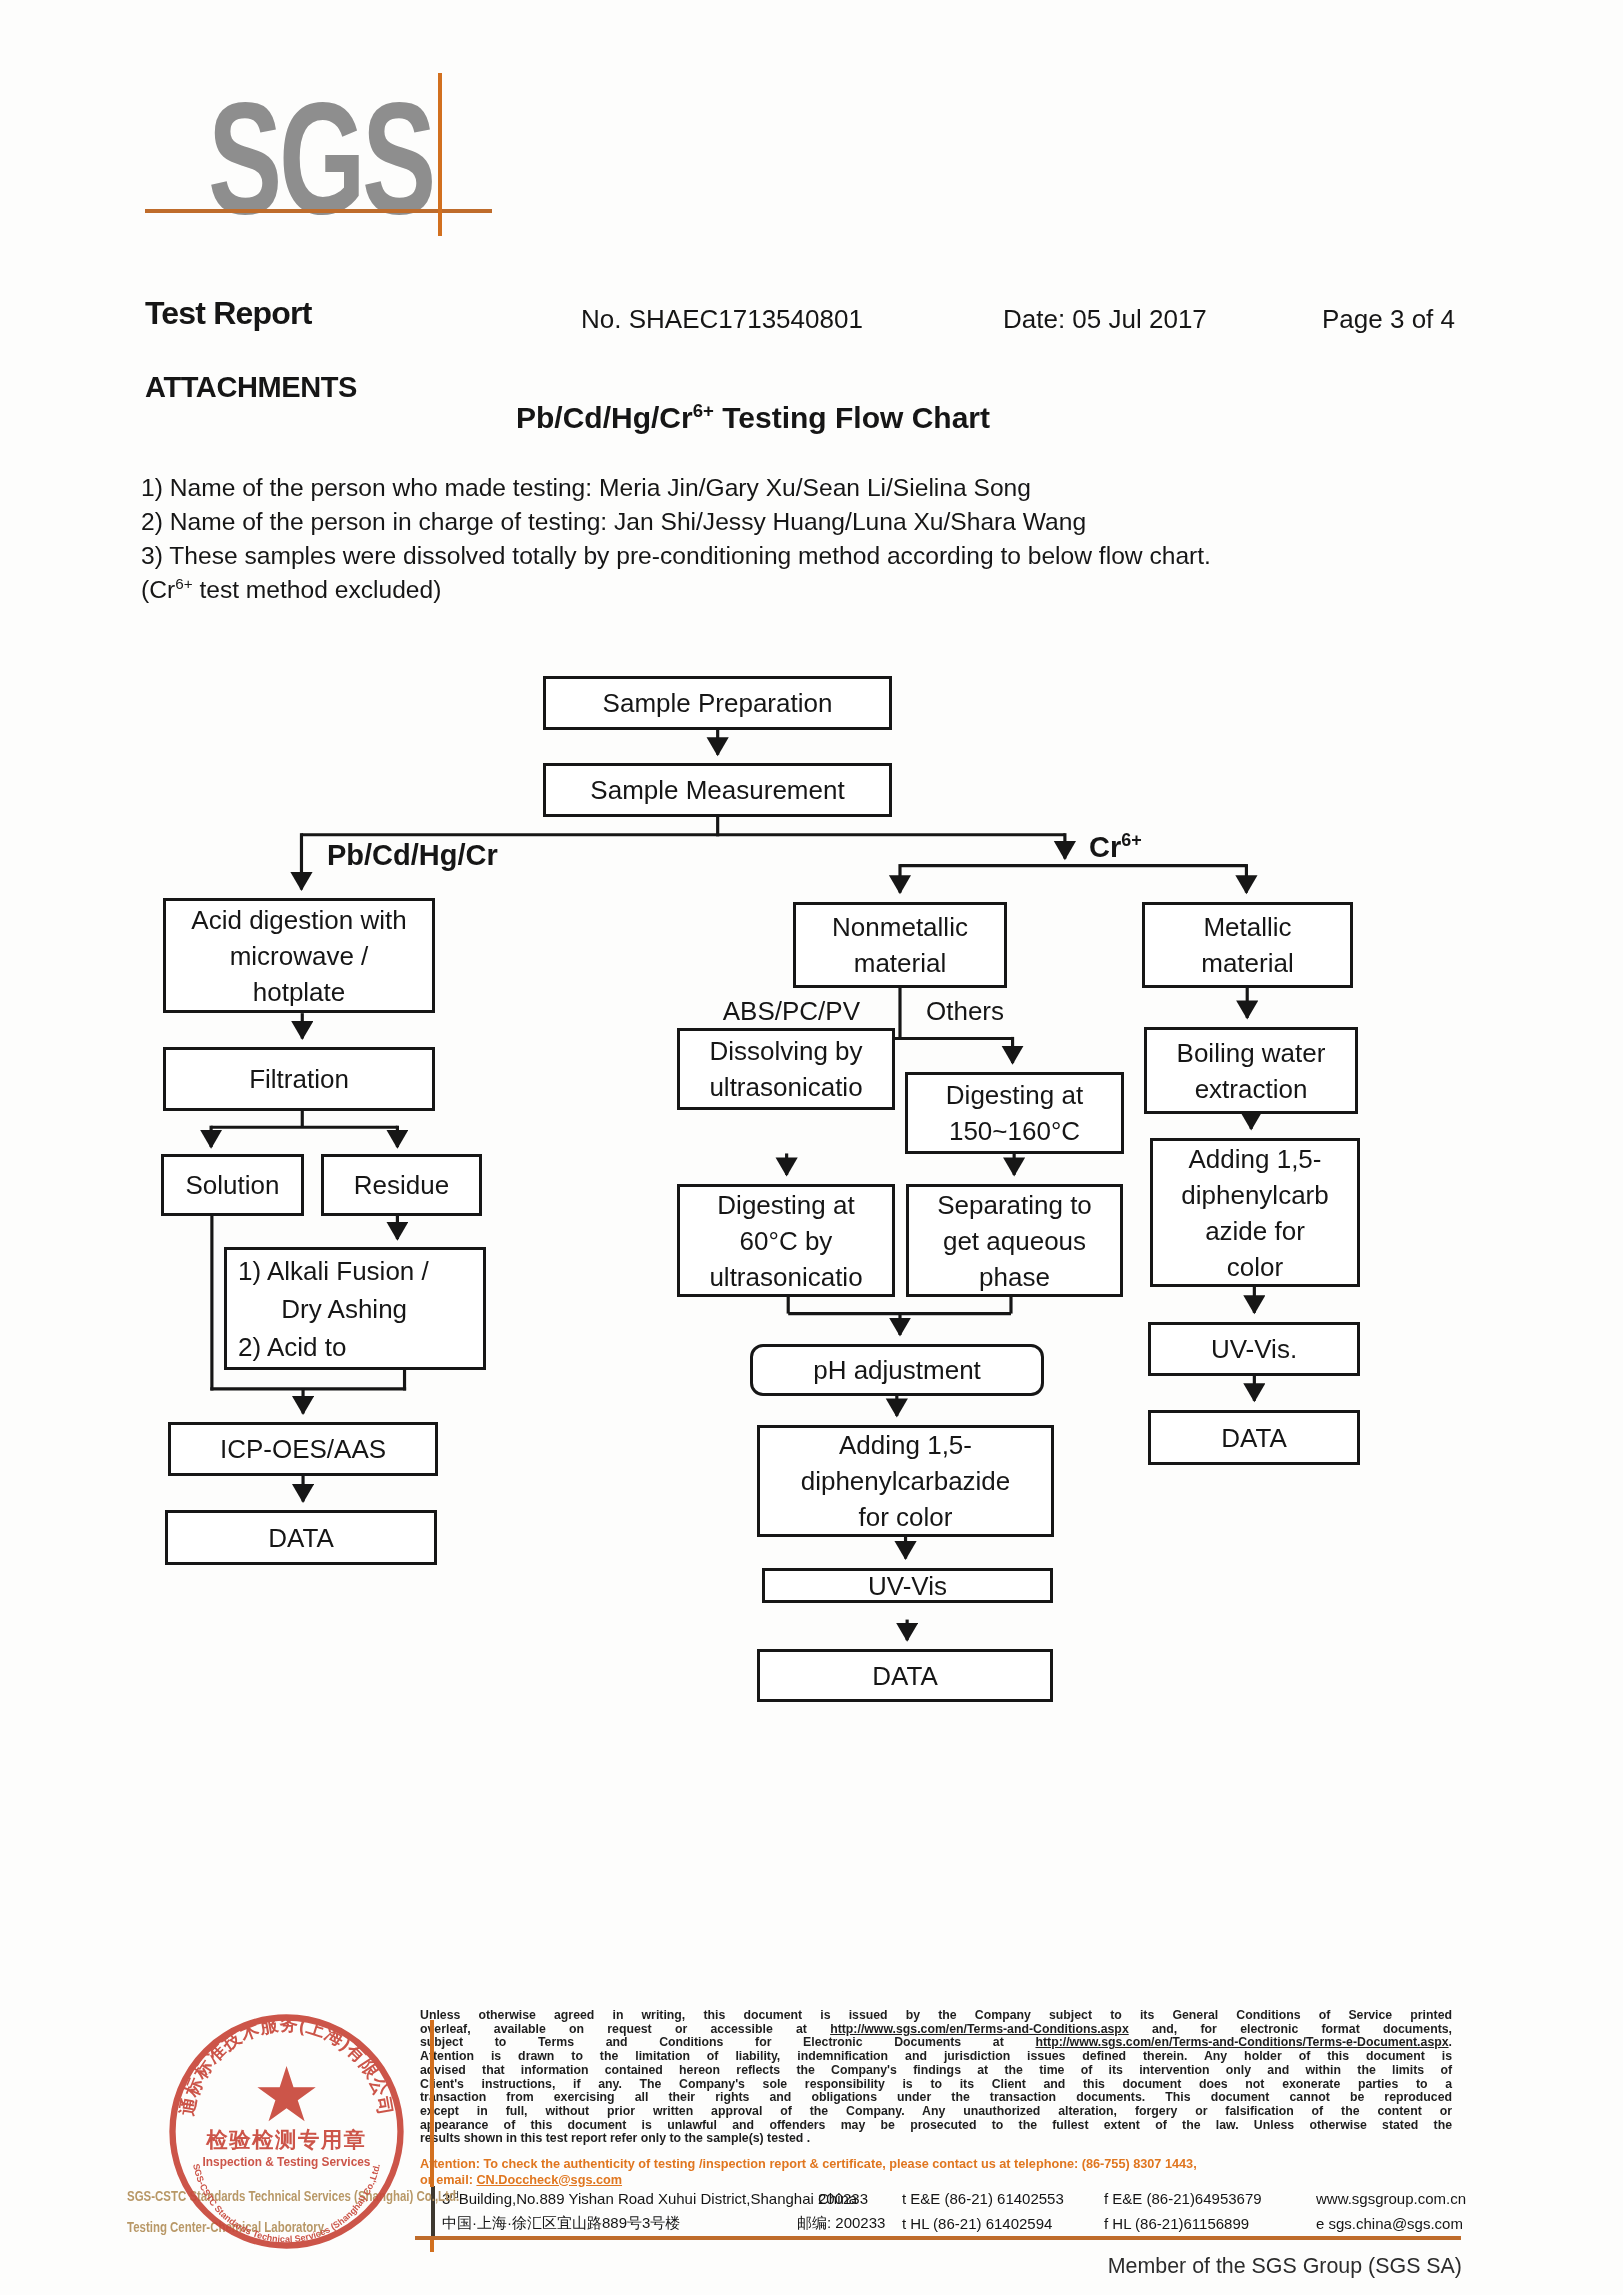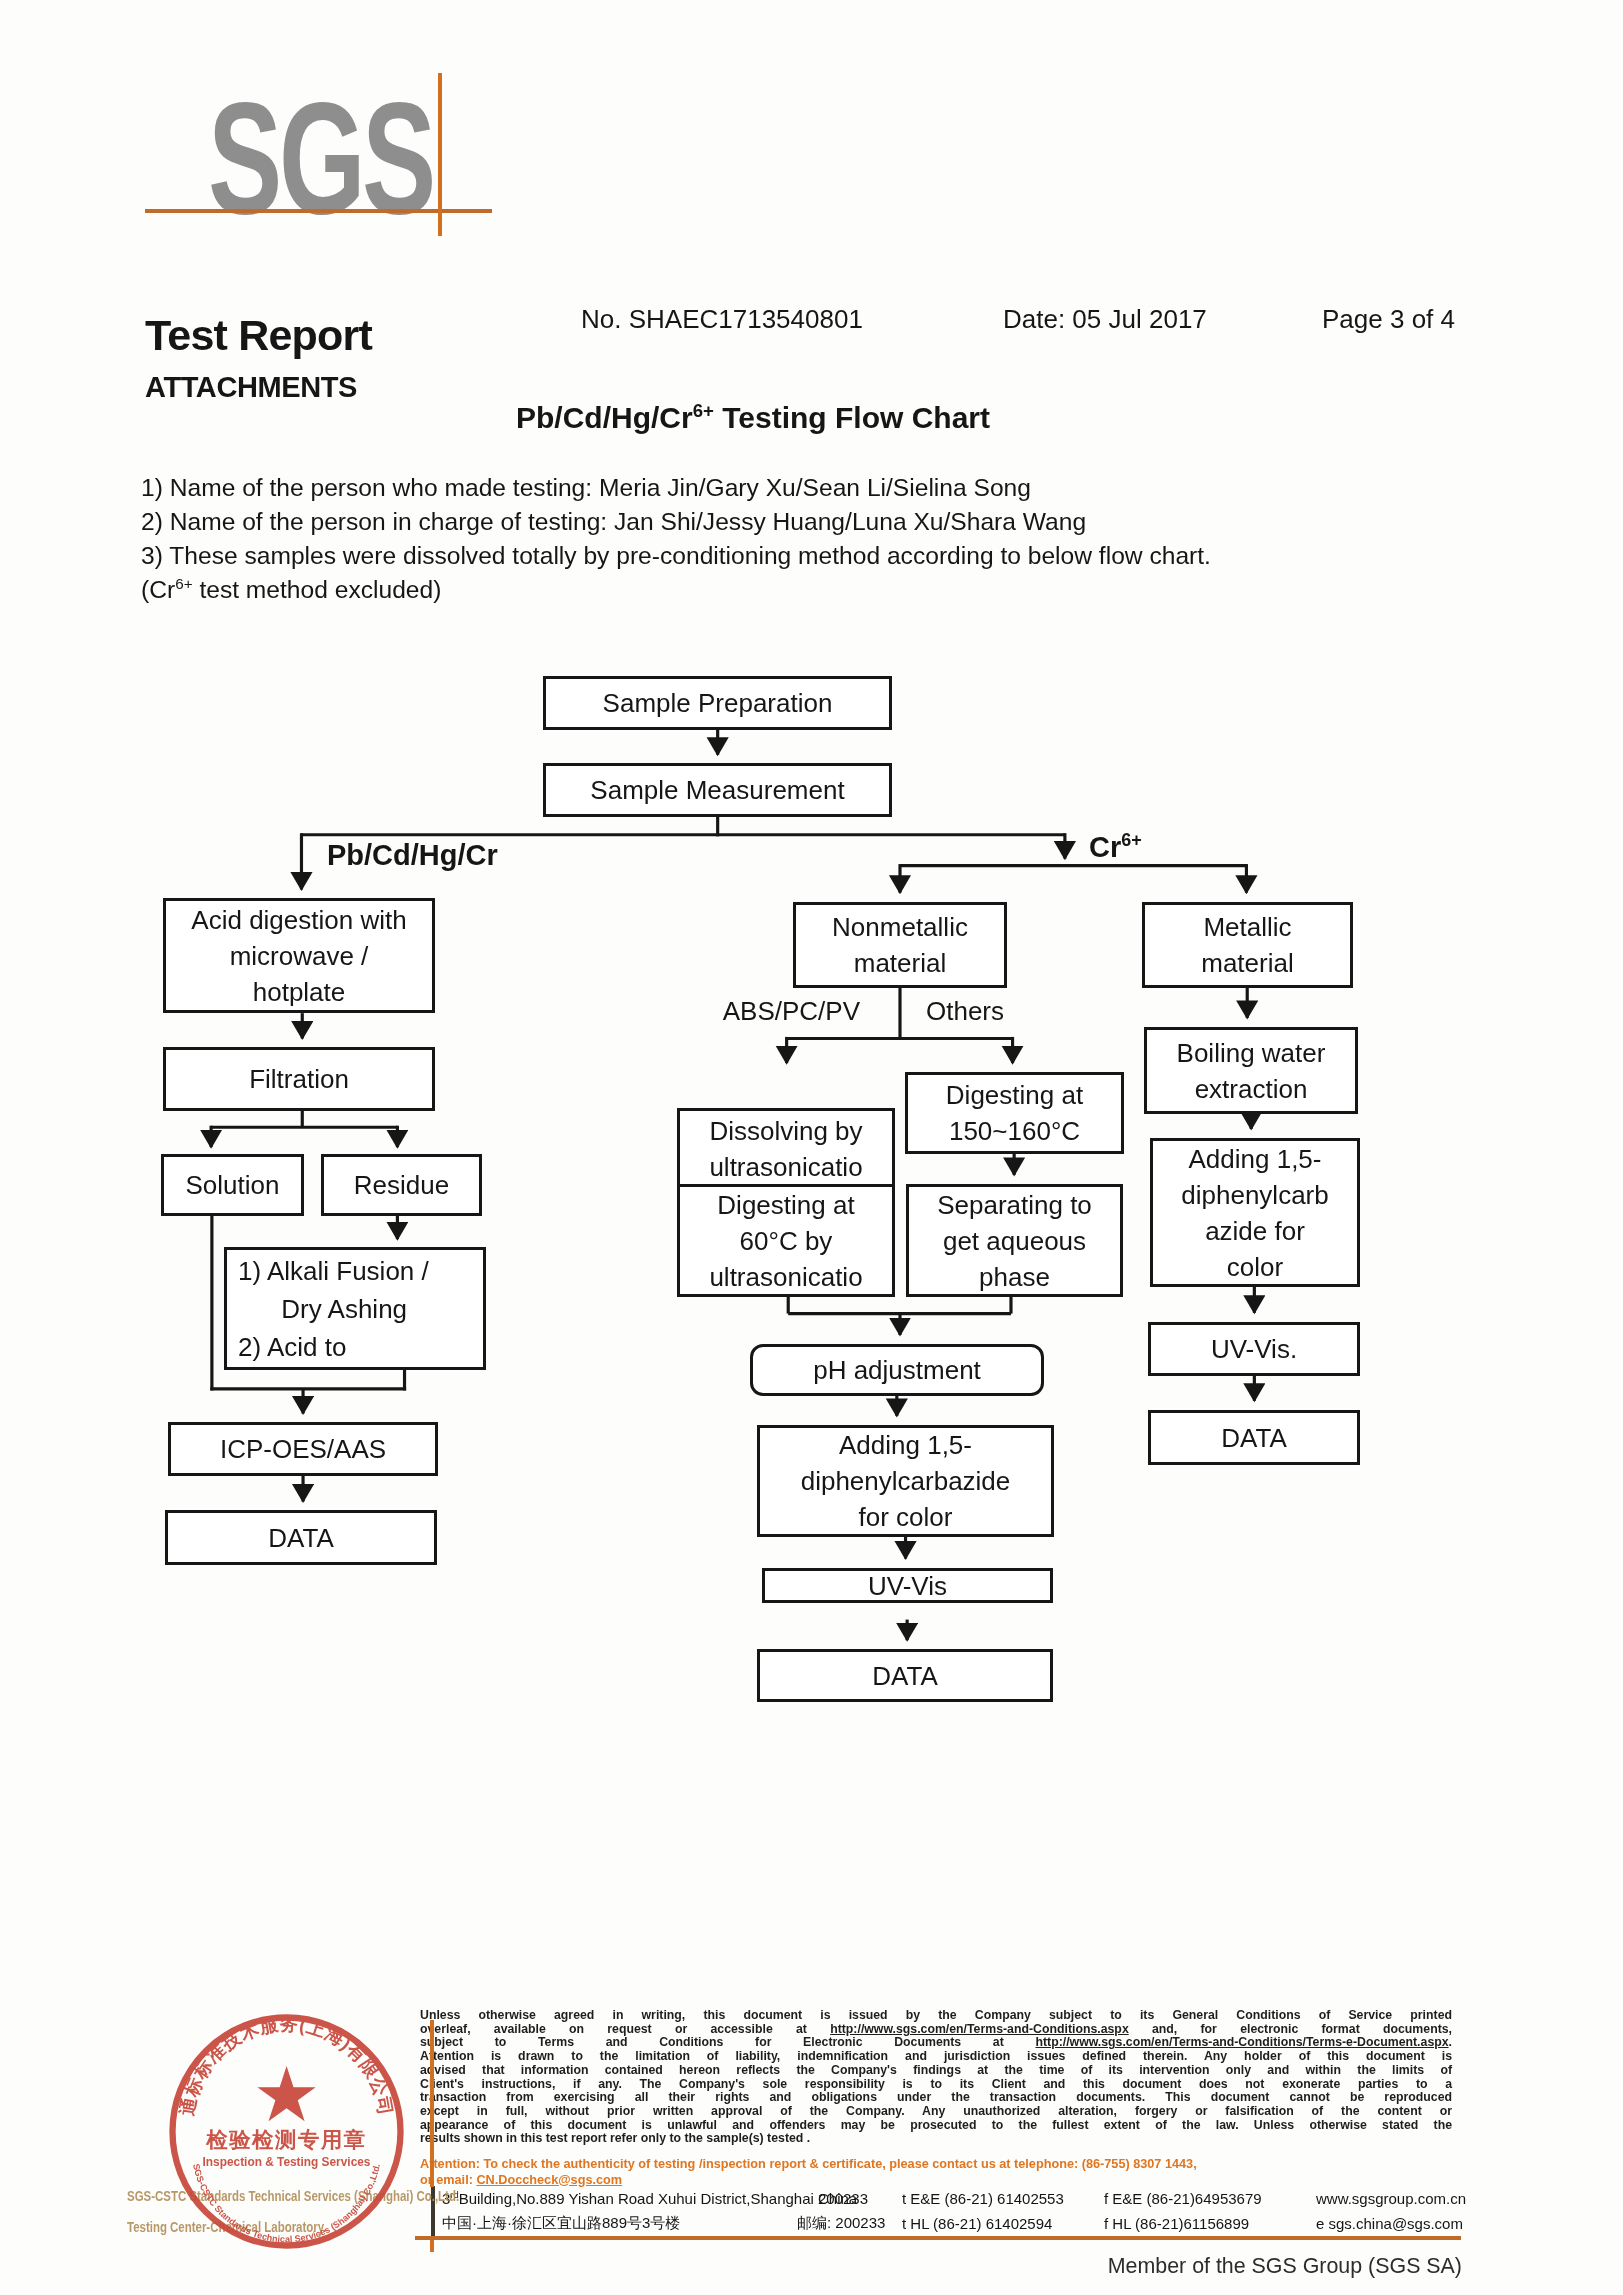--- a/index.html
+++ b/index.html
@@ -4,21 +4,21 @@
 <style>
   html,body{margin:0;padding:0;background:#9a9a9a;}
   #page{position:relative;width:1624px;height:2295px;background:#fdfdfc;overflow:hidden;
         font-family:"Liberation Sans", sans-serif;color:#161616;}
   .abs{position:absolute;}
   
   .sgs-word{position:absolute;left:208px;top:79px;font-size:159px;font-weight:bold;color:#8e8e8e;
             line-height:1;letter-spacing:-4.8px;transform:scaleX(.70);transform-origin:left top;}
   .rule{position:absolute;background:#bf6c2b;}
   .rule-v{position:absolute;background:#d2701f;}
-  .report-title{position:absolute;left:145px;top:295px;font-size:43px;font-weight:bold;letter-spacing:-0.8px;margin-top:16px;}
+  .report-title{position:absolute;left:145px;top:295px;font-size:32px;font-weight:bold;letter-spacing:-0.8px;}
   .hmeta{position:absolute;top:304px;font-size:26px;}
   .attachments{position:absolute;left:145px;top:371px;font-size:29px;font-weight:bold;letter-spacing:-0.4px;}
   .chart-title{position:absolute;left:412px;top:401px;width:682px;text-align:center;font-size:30px;font-weight:bold;}
   .sup{font-size:62%;vertical-align:super;line-height:0;}
   .notes{position:absolute;left:141px;top:471px;font-size:24.6px;line-height:34px;}
   
   .box{position:absolute;box-sizing:border-box;border:3.2px solid #161616;background:#fff;
        display:flex;align-items:center;justify-content:center;text-align:center;
        font-size:26px;line-height:36px;white-space:pre-line;z-index:2;}
   .box.la{justify-content:flex-start;text-align:left;white-space:pre-wrap;padding-left:11px;line-height:38px;}
@@ -134,21 +134,21 @@
       Dry Ashing
 2) Acid to</div>
   <div class="box" style="left:168px;top:1422px;width:270px;height:54px;">ICP-OES/AAS</div>
   <div class="box" style="left:165px;top:1510px;width:272px;height:55px;">DATA</div>
 
   <div class="box" style="left:793px;top:902px;width:214px;height:86px;">Nonmetallic
 material</div>
   <div class="box" style="left:1142px;top:902px;width:211px;height:86px;">Metallic
 material</div>
 
-  <div class="box" style="left:677px;top:1108px;width:218px;height:82px;">Dissolving by
+  <div class="box" style="left:677px;top:1028px;width:218px;height:82px;">Dissolving by
 ultrasonicatio</div>
   <div class="box" style="left:905px;top:1072px;width:219px;height:82px;">Digesting at
 150~160°C</div>
   <div class="box" style="left:677px;top:1184px;width:218px;height:113px;">Digesting at
 60°C by
 ultrasonicatio</div>
   <div class="box" style="left:906px;top:1184px;width:217px;height:113px;">Separating to
 get aqueous
 phase</div>
   <div class="box" style="left:750px;top:1344px;width:294px;height:52px;border-radius:13px;">pH adjustment</div>

